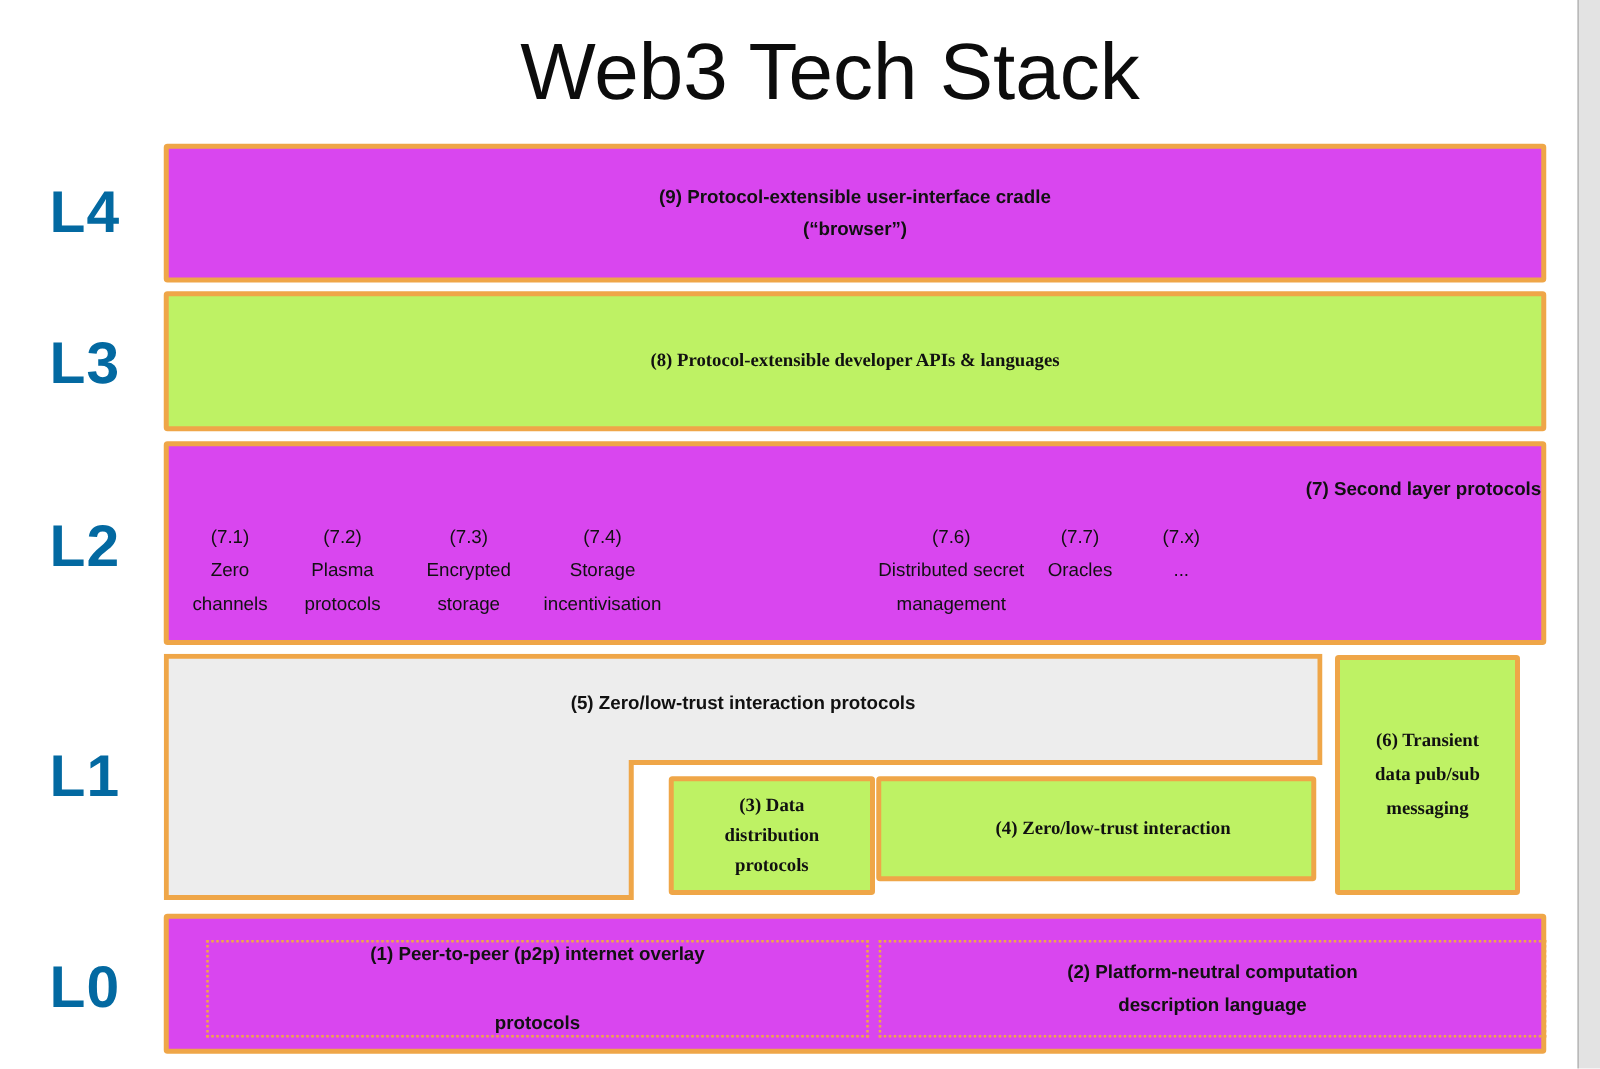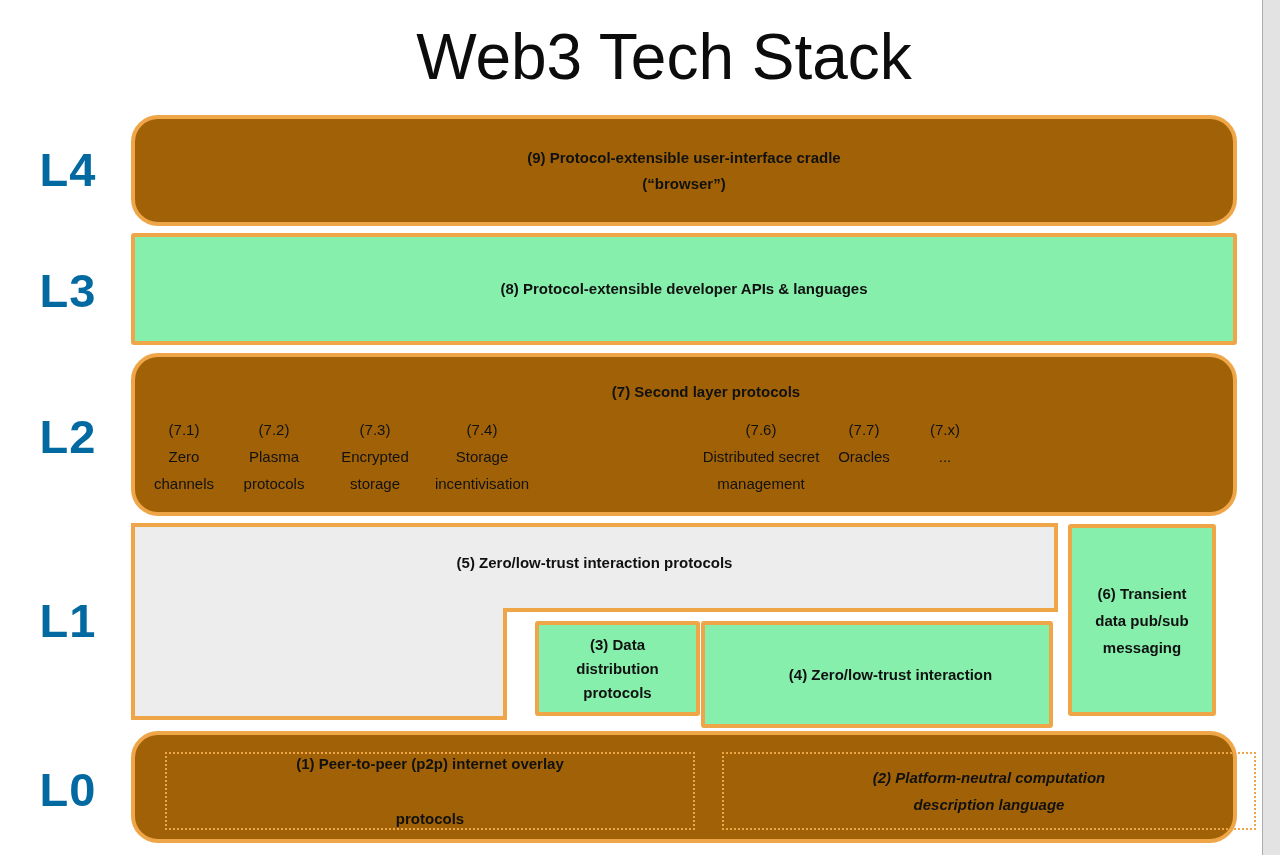--- a/index.html
+++ b/index.html
@@ -14,45 +14,45 @@
   }
   .llabel{
     position:absolute;left:68px;transform:translate(-50%,-50%);
     font-size:47px;font-weight:700;color:#0369a1;letter-spacing:1px;
   }
   .box{
     position:absolute;border:4px solid #efa648;border-radius:3px;
     display:flex;flex-direction:column;align-items:center;justify-content:center;
     text-align:center;font-size:15px;font-weight:700;line-height:26px;
   }
-  .fill-dark{background:#a16207;border-radius:27px;}
-  .fill-light{background:#86efac;}
+  .fill-dark{background:#d946ef;}
+  .fill-light{background:#bef264;font-family:Liberation Serif, serif;}
   .l4box{left:131px;top:115px;width:1106px;height:111px;}
   .l3box{left:131px;top:233px;width:1106px;height:112px;}
   .l2box{left:131px;top:353px;width:1106px;height:163px;display:block;}
-  .l2heading{position:absolute;top:22px;left:0;width:100%;text-align:center;font-size:15px;font-weight:700;padding-left:44px;}
+  .l2heading{position:absolute;top:22px;left:0;width:100%;text-align:right;font-size:15px;font-weight:700;padding-left:44px;}
   .l2col{
     position:absolute;top:59px;transform:translateX(-50%);
     font-size:15px;font-weight:400;line-height:27px;text-align:center;white-space:nowrap;
   }
   .box5label{
     position:absolute;left:131px;top:554px;width:927px;text-align:center;
     font-size:15px;font-weight:700;
   }
   .box3{left:517px;top:621px;width:165px;height:95px;line-height:24px;margin-left:18px;}
-  .box4{left:701px;top:621px;width:352px;height:107px;line-height:27px;padding-left:27px;}
+  .box4{left:701px;top:621px;width:352px;height:84px;line-height:27px;padding-left:27px;}
   .box6{left:1068px;top:524px;width:148px;height:192px;line-height:27px;}
   .l0box{left:131px;top:731px;width:1106px;height:112px;display:block;}
   .dotted{
     position:absolute;top:17px;height:78px;border:2px dotted #efa648;
     display:flex;flex-direction:column;align-items:center;justify-content:center;
     text-align:center;font-size:15px;font-weight:700;line-height:27px;background:transparent;
   }
   .dotted1{left:30px;width:530px;gap:28px;}
-  .dotted2{left:587px;width:534px;font-style:italic;}
+  .dotted2{left:568px;width:534px;}
   .edge-strip{
     position:absolute;left:1262px;top:0;width:18px;height:855px;
     background:#e3e3e3;border-left:1px solid #adadad;
   }
   svg{display:block;}
 </style>
 </head>
 <body>
 
 <div class="canvas">

